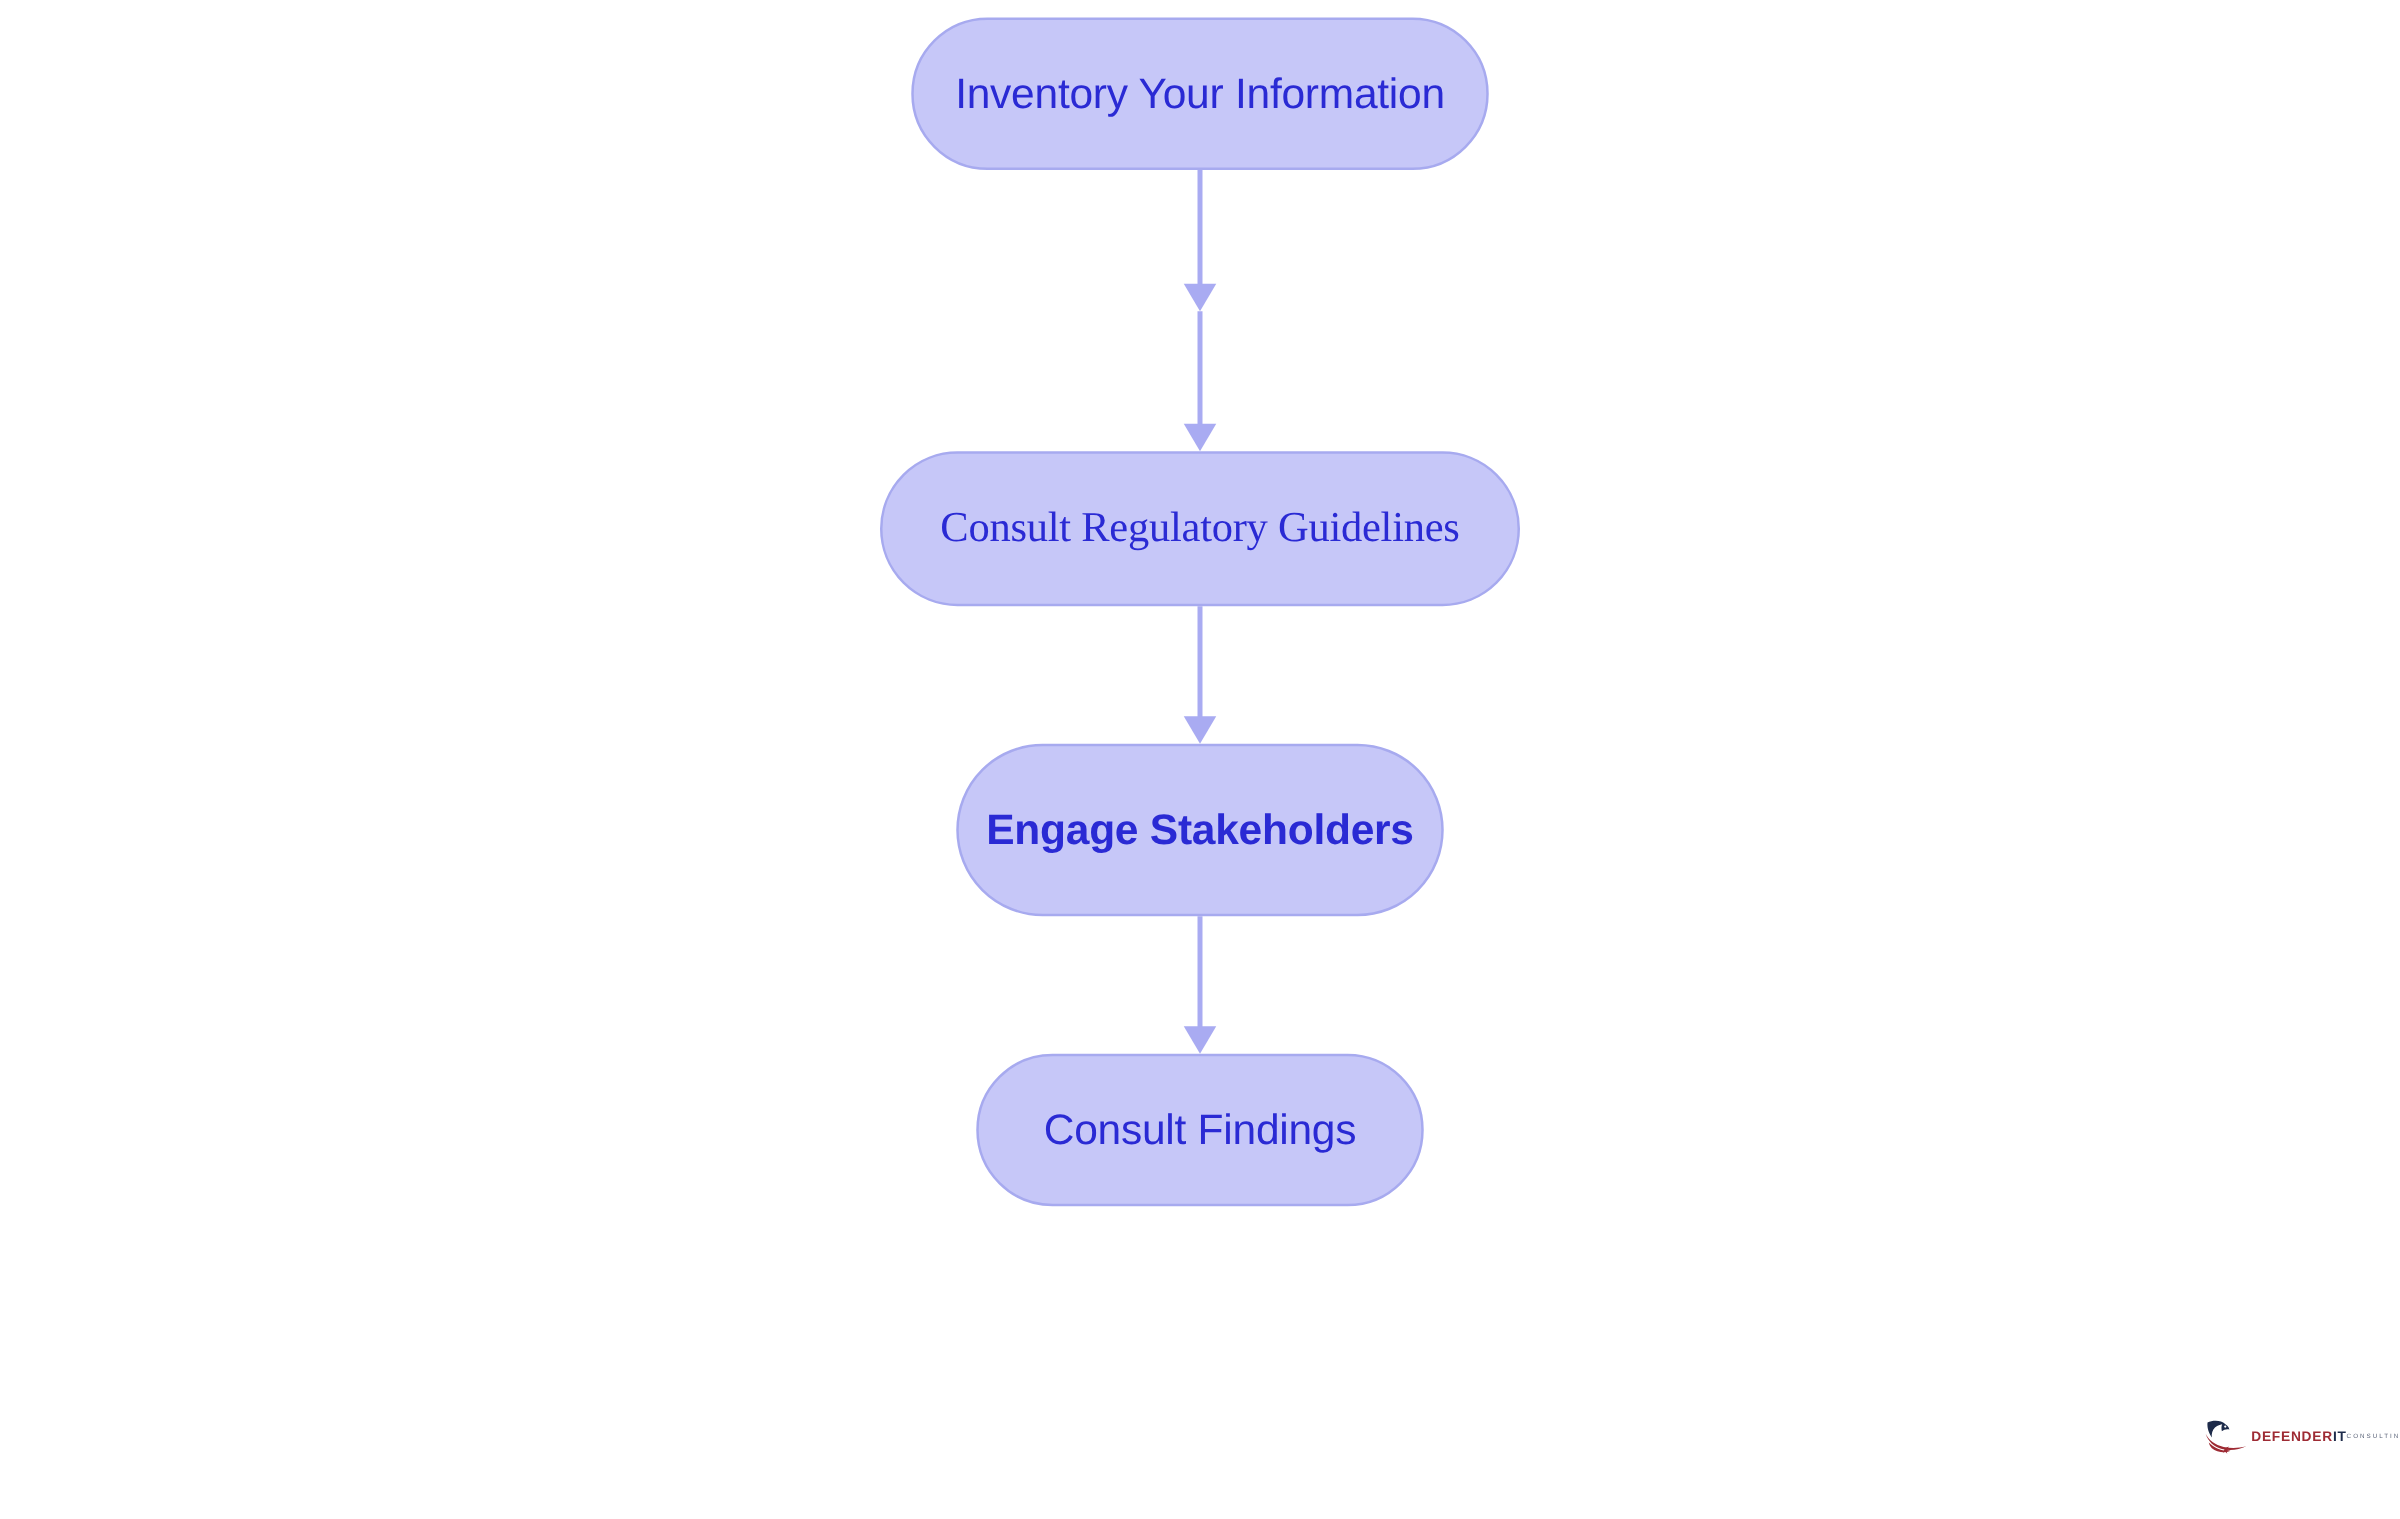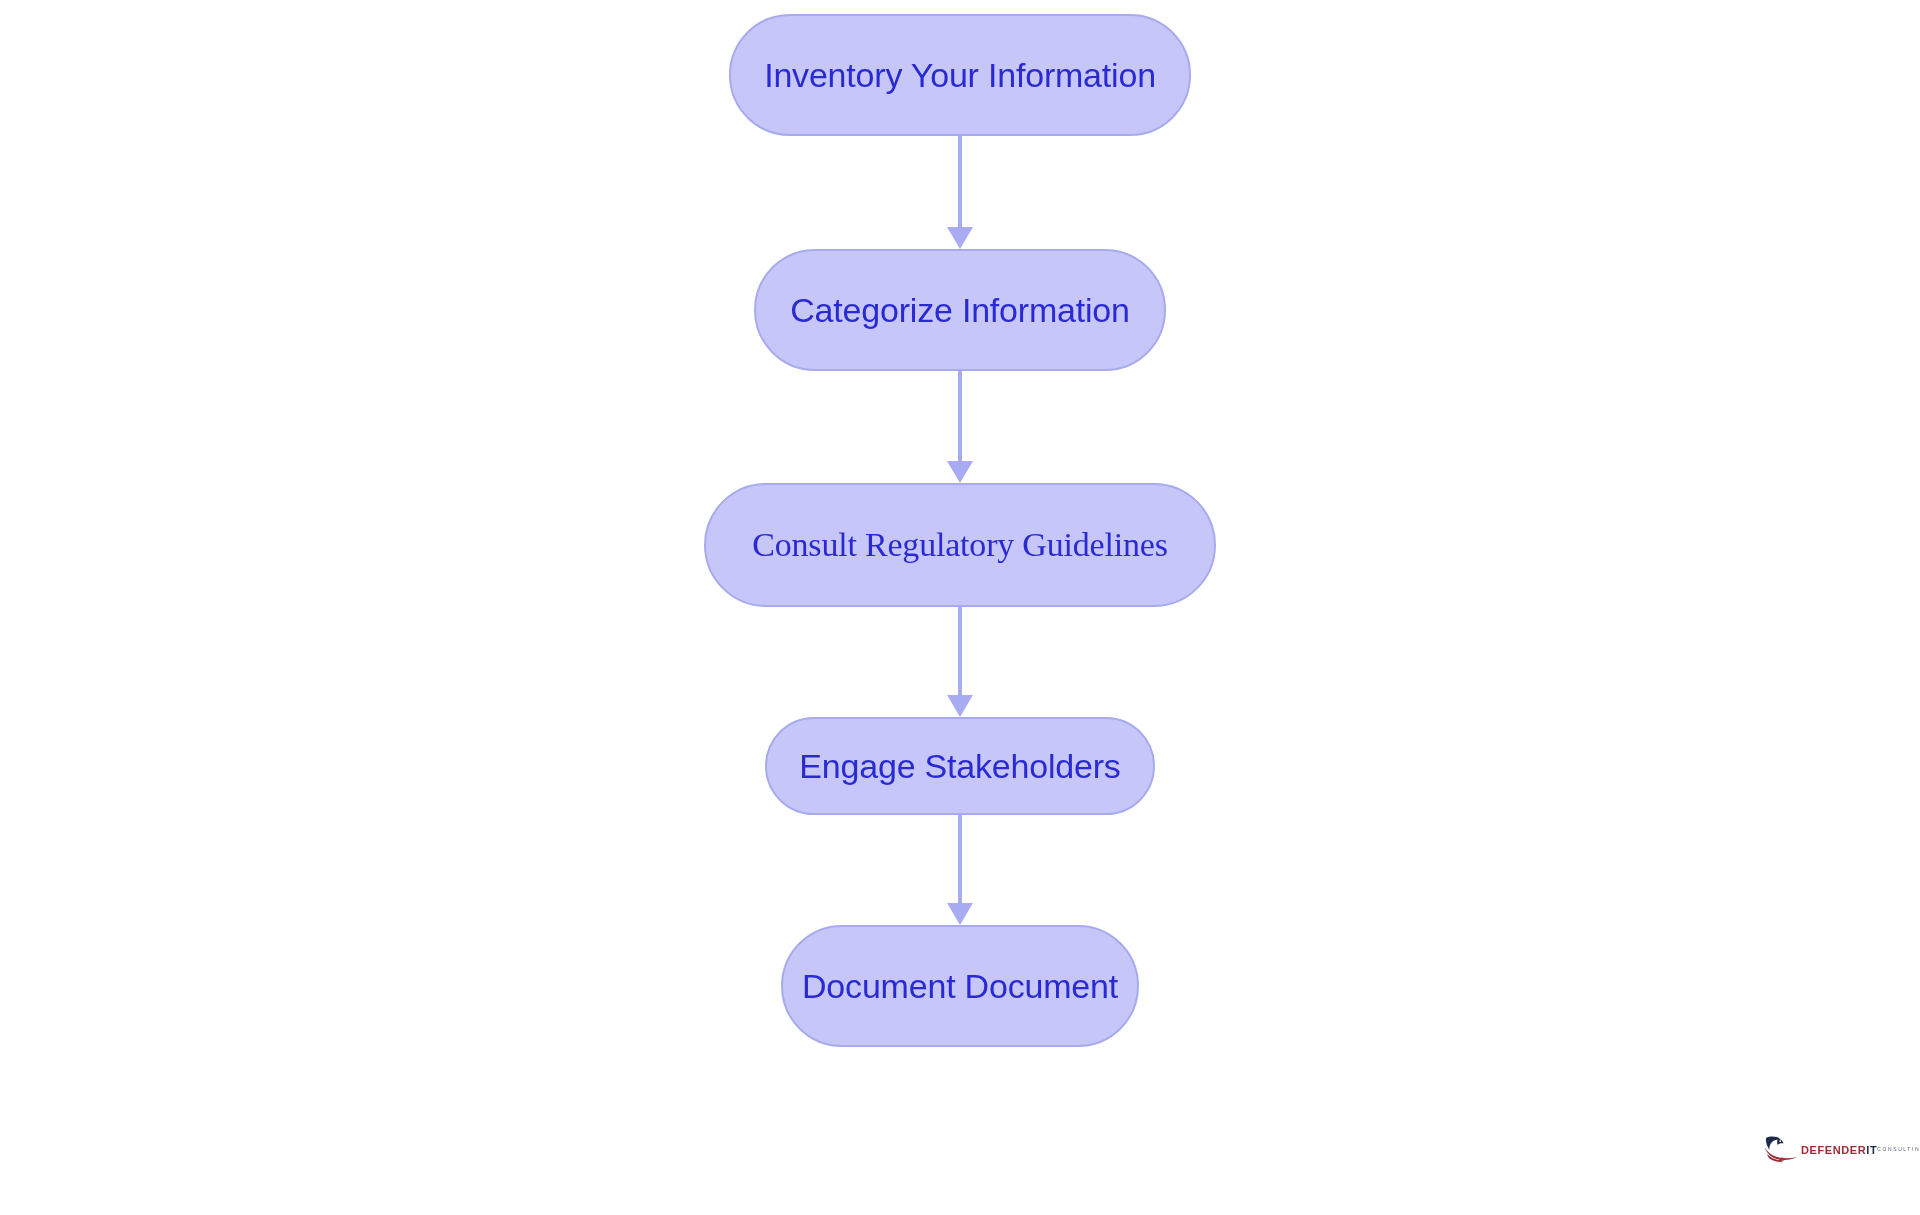--- a/index.html
+++ b/index.html
@@ -53,21 +53,21 @@
 
   .node-label {
     display: block;
     padding: 0 2px;
   }
 
   
   .node--n0 { width: 462px; height: 122px; }
   .node--n1 { width: 412px; height: 122px; }
   .node--n2 { width: 512px; height: 124px; font-family: Liberation Serif, serif; }
-  .node--n3 { width: 390px; height: 98px; }
+  .node--n3 { width: 390px; height: 138px; font-weight: bold; }
   .node--n4 { width: 358px; height: 122px; }
 
   
   .connector {
     position: relative;
     width: 24px;
     display: flex;
     flex-direction: column;
     align-items: center;
     justify-content: flex-start;
@@ -141,23 +141,20 @@
 
     <div class="node node--n0">
       <span class="node-label">Inventory Your Information</span>
     </div>
 
     <div class="connector connector--c0">
       <div class="connector-line"></div>
       <div class="connector-head"></div>
     </div>
 
-    <div class="node node--n1">
-      <span class="node-label">Categorize Information</span>
-    </div>
 
     <div class="connector connector--c1">
       <div class="connector-line"></div>
       <div class="connector-head"></div>
     </div>
 
     <div class="node node--n2">
       <span class="node-label">Consult Regulatory Guidelines</span>
     </div>
 
@@ -169,21 +166,21 @@
     <div class="node node--n3">
       <span class="node-label">Engage Stakeholders</span>
     </div>
 
     <div class="connector connector--c3">
       <div class="connector-line"></div>
       <div class="connector-head"></div>
     </div>
 
     <div class="node node--n4">
-      <span class="node-label">Document Document</span>
+      <span class="node-label">Consult Findings</span>
     </div>
 
   </div>
 
   <div id="brand-logo">
     <div class="logo-mark">
       <svg width="34" height="30" viewBox="0 0 34 30" xmlns="http://www.w3.org/2000/svg">
         <path d="M2 3 C6 1, 13 1, 16 4 C13 4.5, 10 5, 8 7 C6 9, 5 12, 5.5 15 C3.5 12, 1.5 8, 2 3 Z" fill="#1d2b4a"></path>
         <path d="M14 3.5 C17 4, 19 6, 19.5 8.5 C17.5 8, 15 8.5, 13.5 10 C13 7.5, 13 5.5, 14 3.5 Z" fill="#1d2b4a"></path>
         <circle cx="16.2" cy="6.2" r="0.9" fill="#ffffff"></circle>

